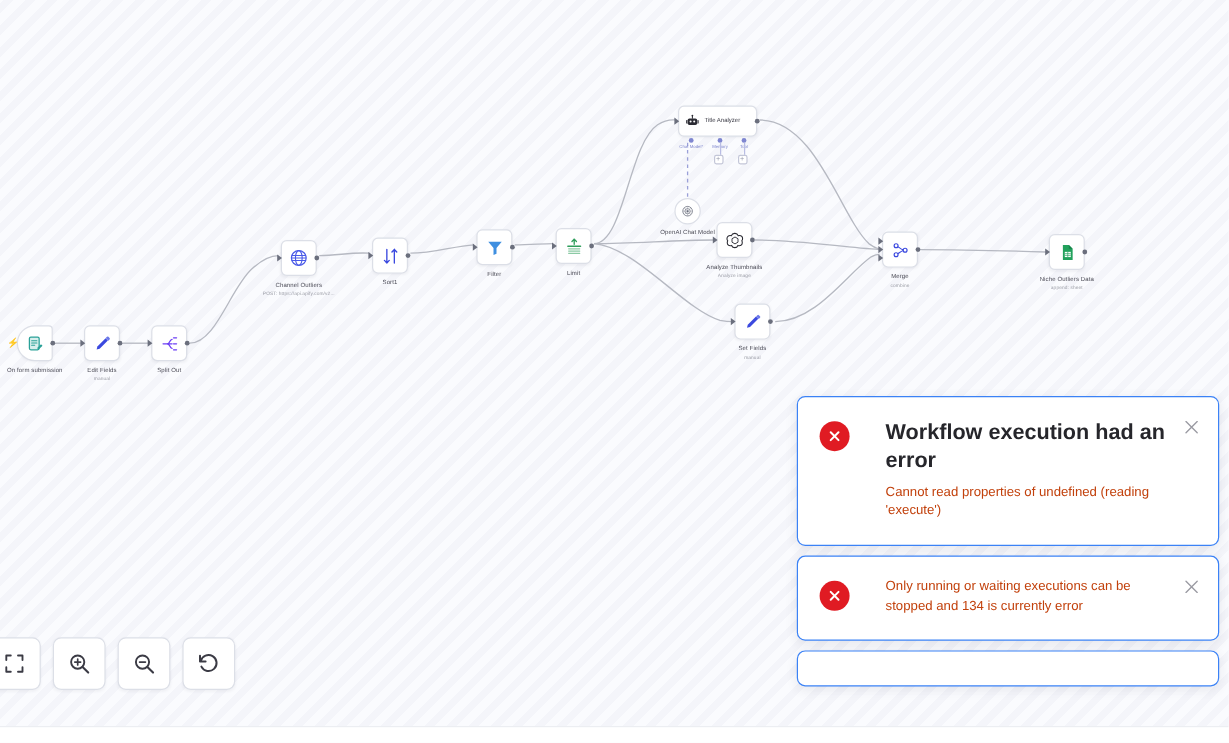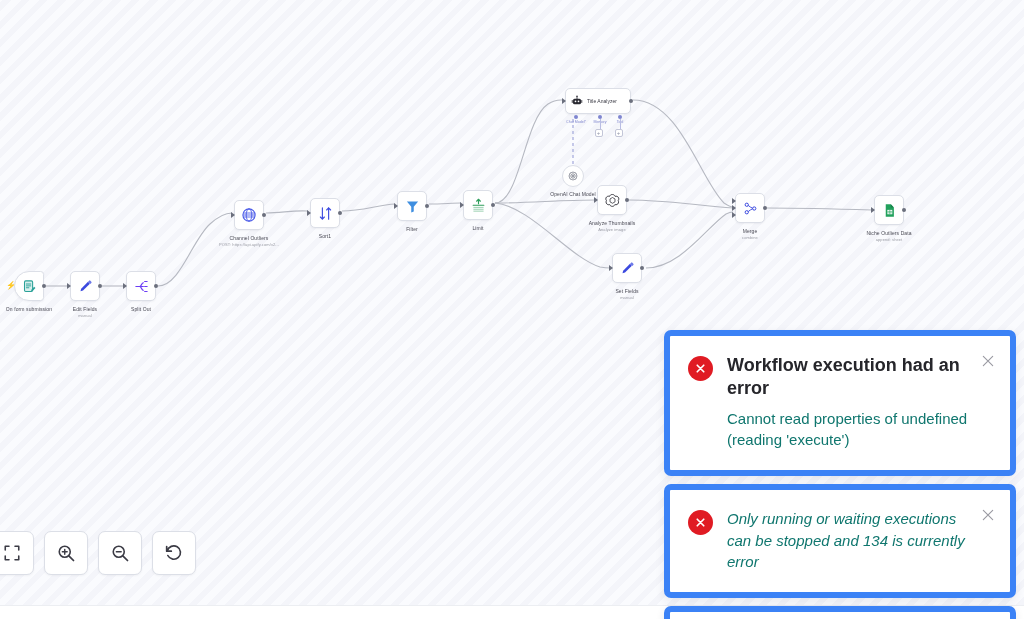--- a/index.html
+++ b/index.html
@@ -206,26 +206,26 @@
     right: 8px;
     top: 330px;
     width: 352px;
     display: flex;
     flex-direction: column;
     gap: 8px;
   }
   .toast {
     position: relative;
     background: #ffffff;
-    border: 6px solid #3b82f6;
+    border: 1px solid #3b82f6;
     border-radius: 7px;
     box-shadow: 0 3px 10px rgba(40,44,63,.09);
     padding: 18px 42px 20px 18px;
     display: flex;
-    gap: 14px;
+    gap: 30px;
     align-items: flex-start;
   }
   .toast-icon {
     flex: 0 0 auto;
     width: 25px; height: 25px;
     border-radius: 50%;
     background: #e01b23;
     color: #fff;
     display: flex;
     align-items: center;
@@ -234,26 +234,26 @@
   }
   .toast-body { flex: 1 1 auto; min-width: 0; }
   .toast-title {
     font-size: 18px;
     font-weight: bold;
     color: #26262b;
     line-height: 1.3;
     margin: 0 0 7px 0;
   }
   .toast-msg {
-    font-size: 15px;
-    color: #0f766e;
+    font-size: 11px;
+    color: #c2410c;
     line-height: 1.42;
     margin: 0;
   }
-  .toast-msg.italic { font-style: italic; }
+  .toast-msg.italic { }
   .toast-close {
     position: absolute;
     right: 14px; top: 17px;
     width: 16px; height: 16px;
     cursor: pointer;
     color: #9a9aa2;
   }
   .toast.partial {
     padding-top: 14px;
     padding-bottom: 14px;

